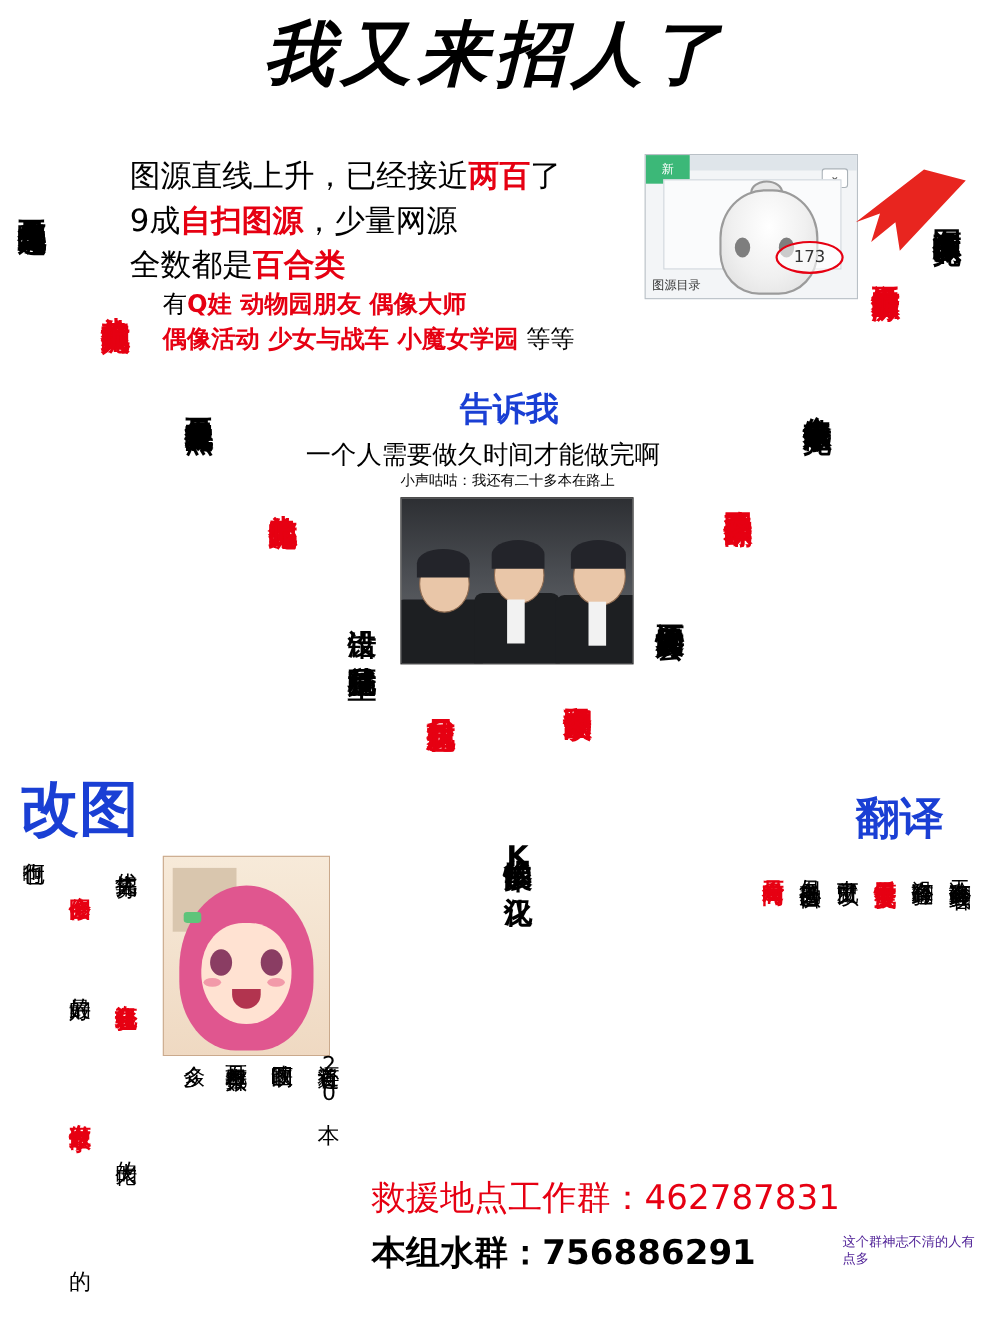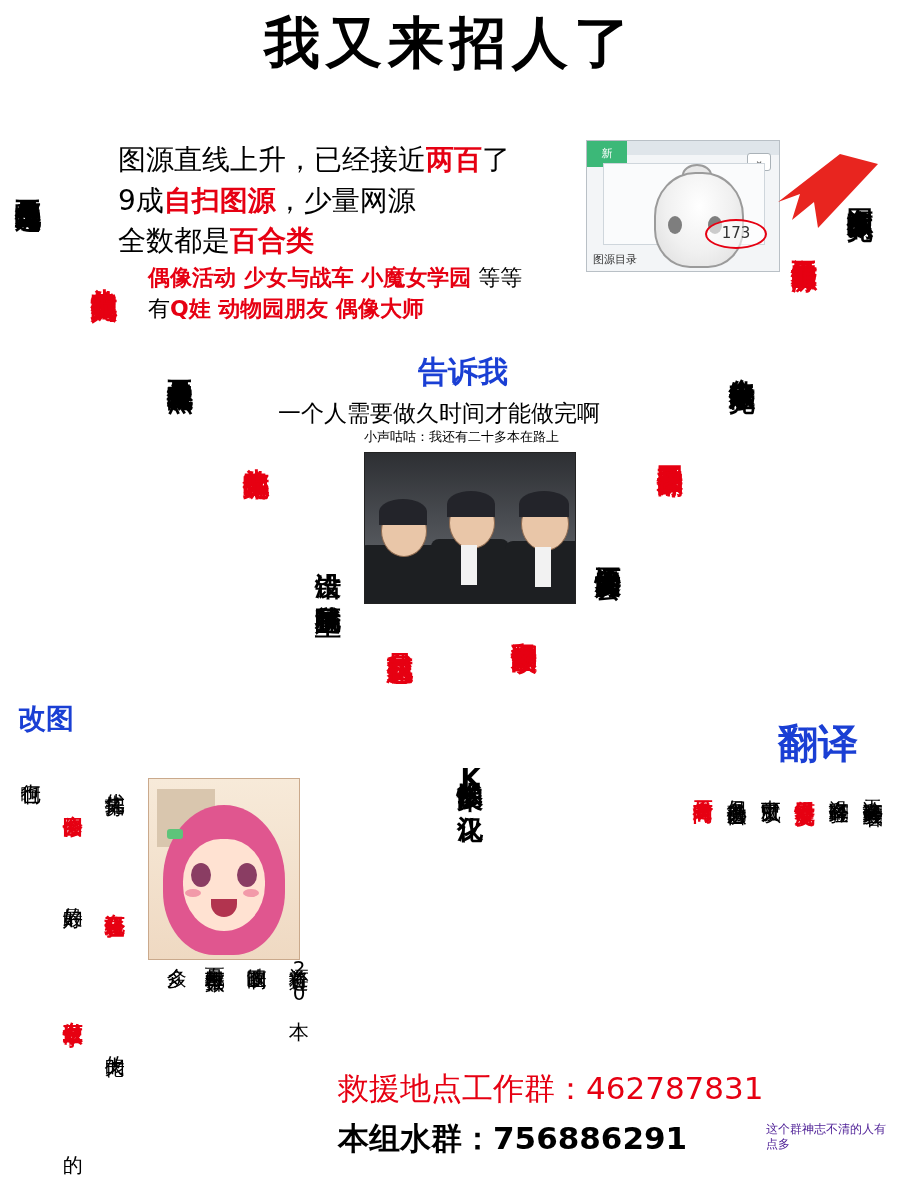--- a/index.html
+++ b/index.html
@@ -27,25 +27,26 @@
   .blk { color: #000000; }
   .red { color: #e60012; }
   .blue { color: #1a3fd4; }
   .bold { font-weight: bold; }
 
   
   #title {
     left: 0; top: 6px;
     width: 900px;
     text-align: center;
-    font-size: 56px;
+    font-size: 64px;
     font-weight: bold;
     letter-spacing: 6px;
     color: #000;
     font-family: "DejaVu Serif", "Liberation Serif", serif;
+    font-style: italic;
   }
 
   
   #src-block {
     left: 118px; top: 140px;
     width: 450px;
     font-size: 28px;
     line-height: 1.45;
     color: #000;
   }
@@ -238,24 +239,24 @@
     <div class="line">
       <span>9成</span><span class="red bold">自扫图源</span><span>，少量网源</span>
     </div>
     <div class="line">
       <span>全数都是</span><span class="red bold">百合类</span>
     </div>
   </div>
 
   <div id="tag-block" class="abs">
     <div class="line">
+      <span>有</span><span class="red bold">Q娃 动物园朋友 偶像大师</span>
+    </div>
+    <div class="line">
       <span class="red bold">偶像活动 少女与战车 小魔女学园</span><span> 等等</span>
-    </div>
-    <div class="line">
-      <span>有</span><span class="red bold">Q娃 动物园朋友 偶像大师</span>
     </div>
   </div>
 
   <div id="shot" class="abs">
     <div class="bar"></div>
     <div class="newtag">新</div>
     <div class="chev">⌄</div>
     <div class="frame">
       <div class="hairbun"></div>
       <div class="face"></div>
@@ -271,21 +272,21 @@
   </svg>
 
   <div class="abs vert blk v-md" style="left:14px; top:178px; height:520px;">是不是觉得哪里见过呢</div>
 
   <div class="abs vert red bold v-md" style="left:90px; top:268px; height:420px;">为什么就是招不到人呢</div>
 
   <div class="abs vert blk v-md" style="left:166px; top:358px; height:390px;">是不是觉得很眼熟呢</div>
 
   <div class="abs vert red bold v-md" style="left:242px; top:448px; height:330px;">为什么都跑路了呢</div>
 
-  <div class="abs blue bold" style="left:18px; top:700px; font-size:28px;">改图</div>
+  <div class="abs blue bold" style="left:18px; top:700px; font-size:54px;">改图</div>
 
   <div class="abs vert blk v-sm" style="left:20px; top:768px; height:120px;">也行啊</div>
 
   <div class="abs vert blk v-sm" style="left:104px; top:778px; height:120px;">优先招募</div>
   <div class="abs vert red bold v-sm" style="left:104px; top:898px; height:140px;">有汉化经验</div>
   <div class="abs vert blk v-sm" style="left:104px; top:1040px; height:90px;">的大佬</div>
 
   <div class="abs vert red bold v-sm" style="left:62px; top:800px; height:90px;">会修图</div>
   <div class="abs vert blk v-sm" style="left:62px; top:892px; height:110px;">的最好</div>
   <div class="abs vert red bold v-sm" style="left:62px; top:1006px; height:130px;">有做过嵌字</div>

